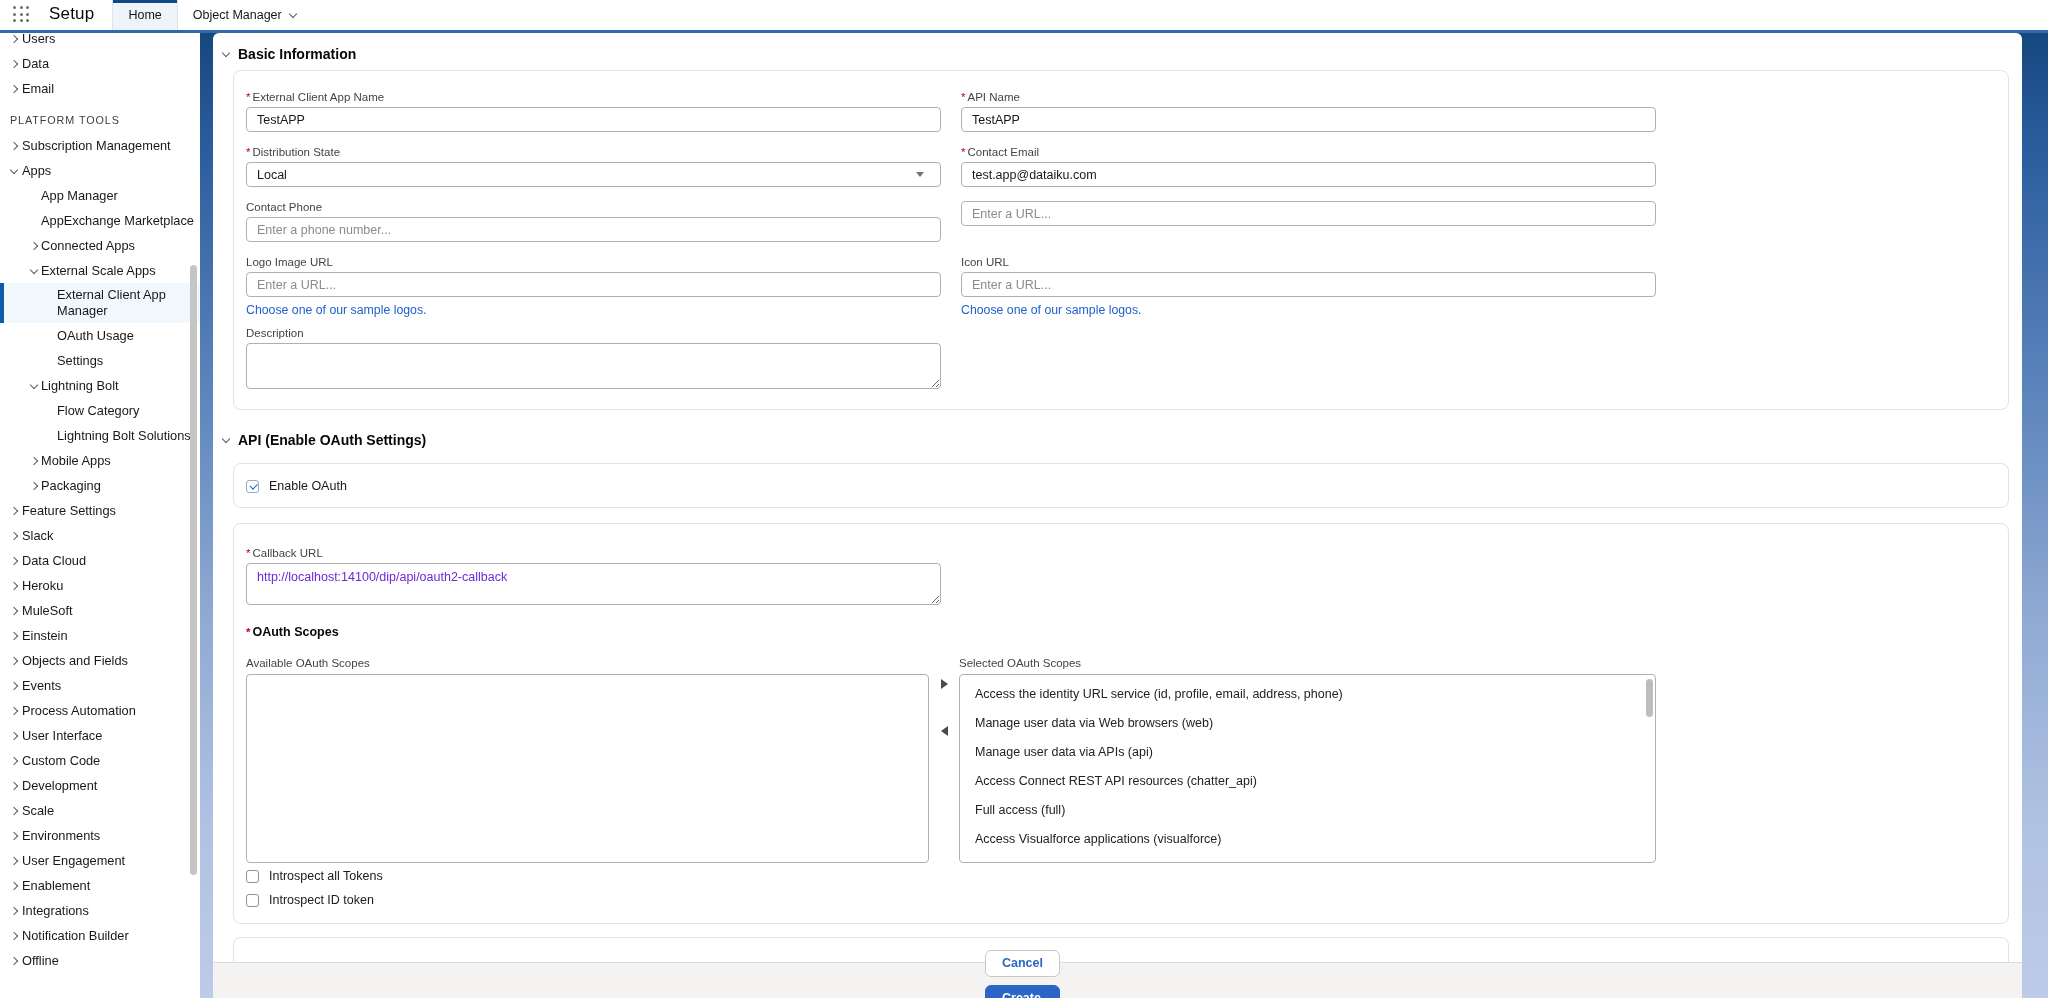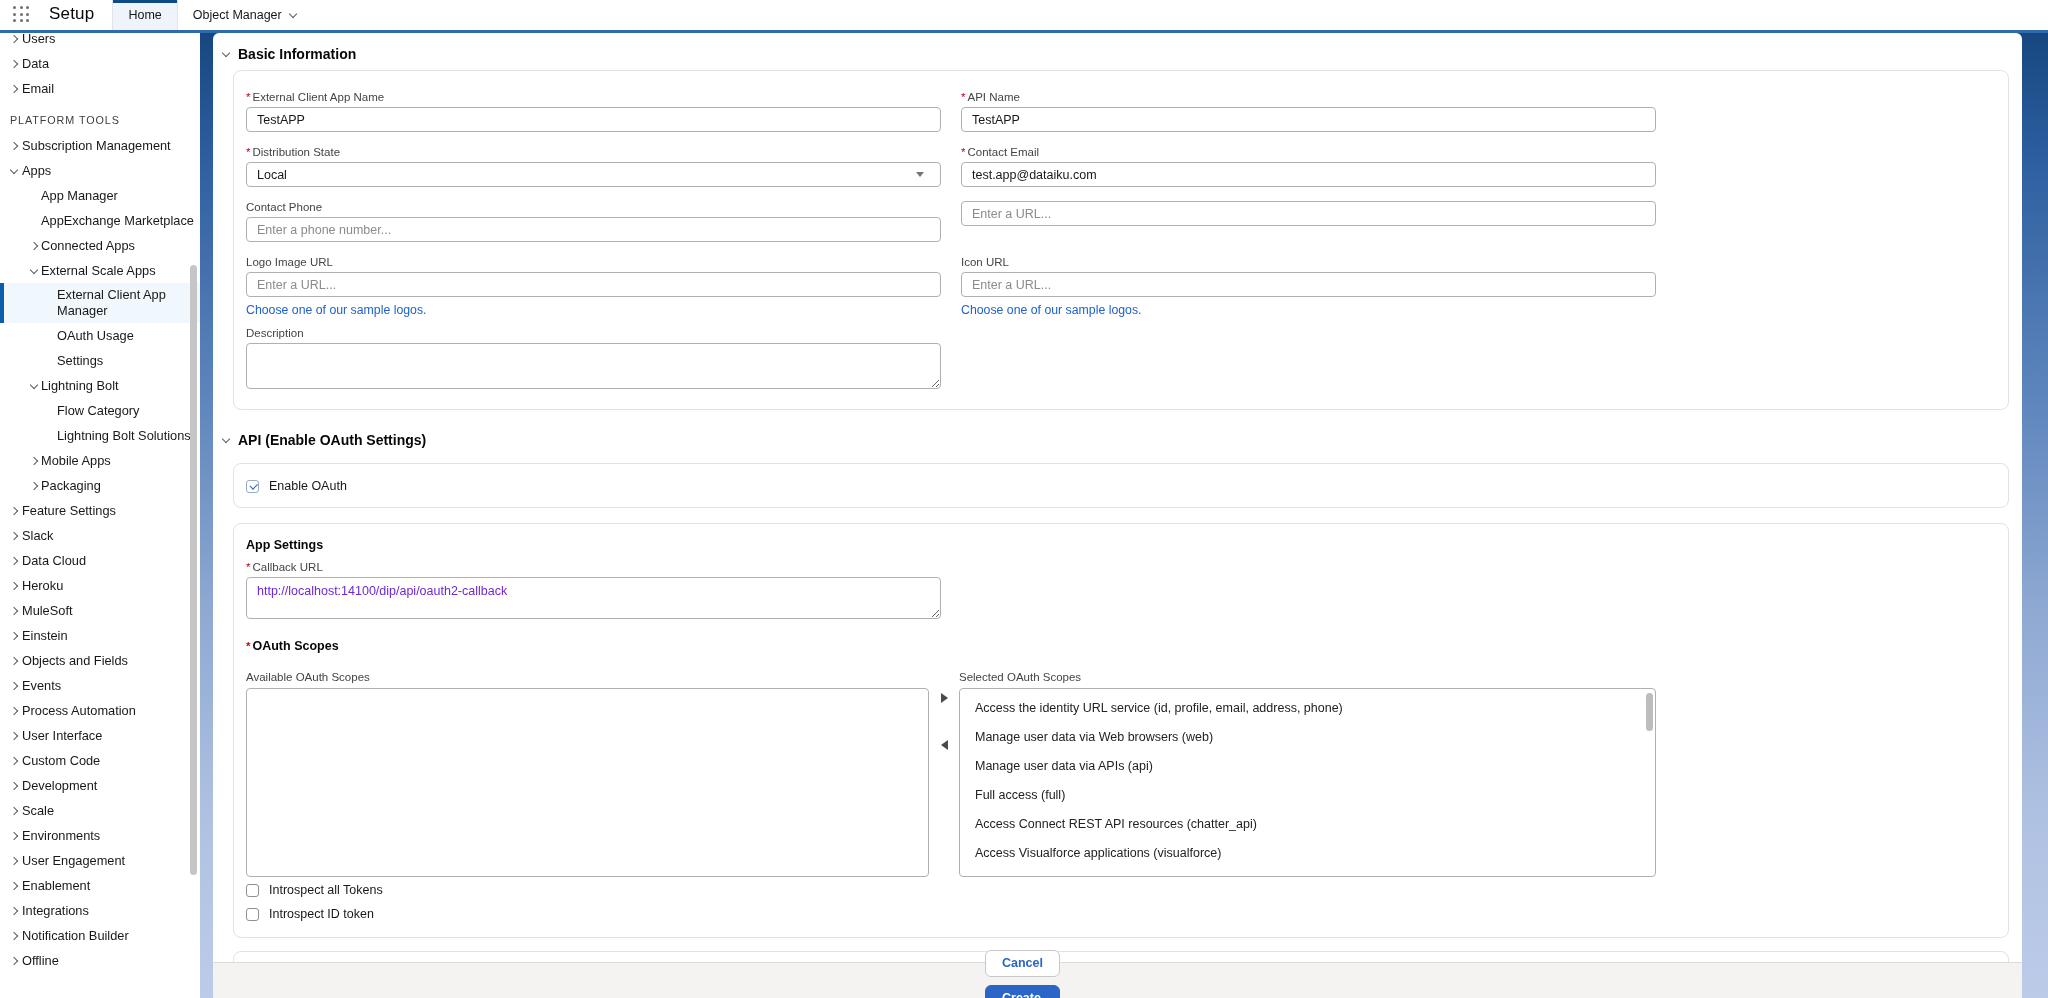--- a/index.html
+++ b/index.html
@@ -403,21 +403,20 @@
       </div>
 
       <div class="card c2">
         <div class="cb-row" style="margin-top:0;">
           <span class="cb checked"></span>
           <span class="cb-label">Enable OAuth</span>
         </div>
       </div>
 
       <div class="card c3">
-        <div class="bold-label">App Settings</div>
 
         <div style="margin-top:9px;">
           <span class="flabel"><span class="req">*</span><span>Callback URL</span></span>
           <textarea class="ftextarea" style="height: 42px;">http://localhost:14100/dip/api/oauth2-callback</textarea>
         </div>
 
         <div class="bold-label" style="margin-top:16px;">
           <span class="req">*</span><span>OAuth Scopes</span>
         </div>
 
@@ -434,22 +433,22 @@
                 <span class="tri-left"></span>
               </div>
           </div>
           <div>
             <span class="scope-col-label">Selected OAuth Scopes</span>
             <div class="listbox">
               <div class="scope-list" id="selected-scopes">
                   <div class="scope-item">Access the identity URL service (id, profile, email, address, phone)</div>
                   <div class="scope-item">Manage user data via Web browsers (web)</div>
                   <div class="scope-item">Manage user data via APIs (api)</div>
+                  <div class="scope-item">Access Connect REST API resources (chatter_api)</div>
                   <div class="scope-item">Full access (full)</div>
-                  <div class="scope-item">Access Connect REST API resources (chatter_api)</div>
                   <div class="scope-item">Access Visualforce applications (visualforce)</div>
                   <div class="scope-item">Perform requests at any time (refresh_token, offline_access)</div>
                 </div>
               <div class="list-scroll"></div>
             </div>
           </div>
         </div>
 
         <div class="cb-row" style="margin-top:6px;">
           <span class="cb"></span>

